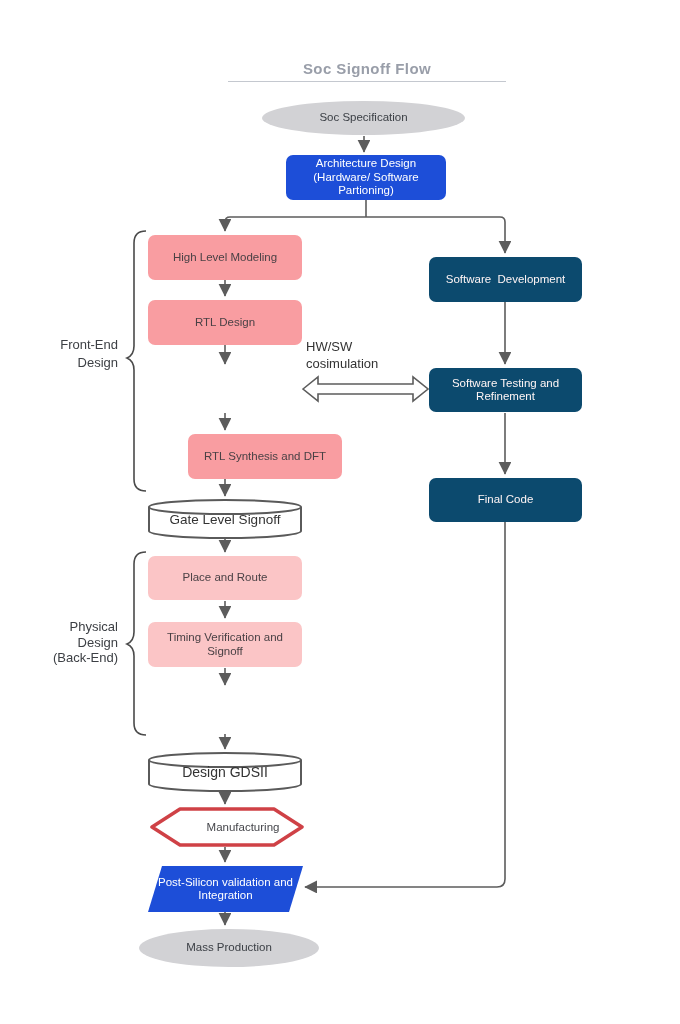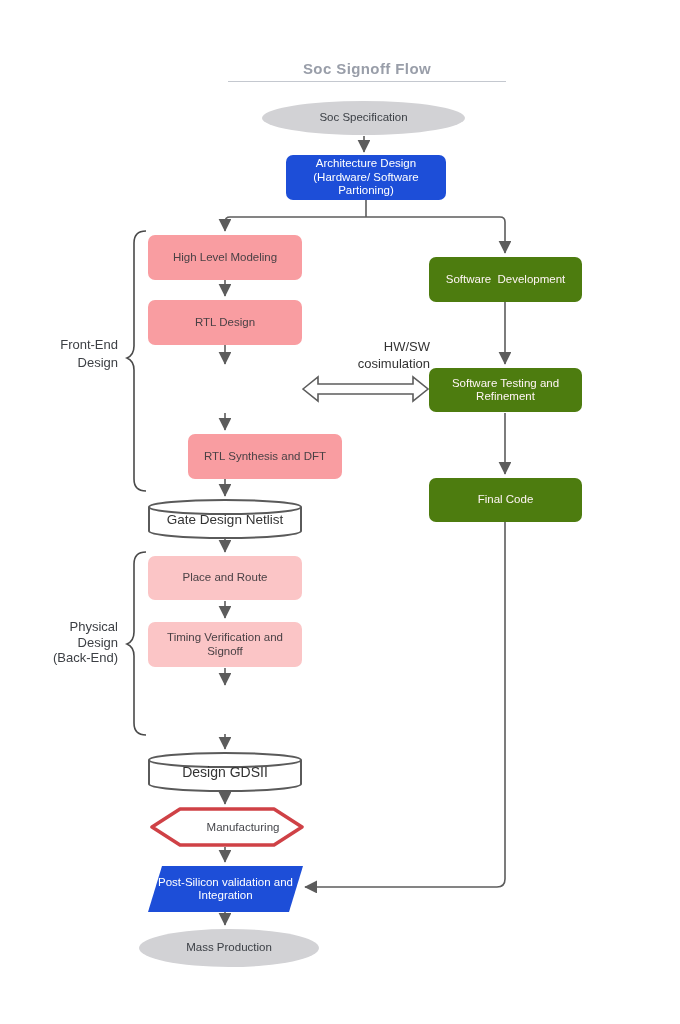--- a/index.html
+++ b/index.html
@@ -9,21 +9,21 @@
   }
   #connector-layer{position:absolute;left:0;top:0;z-index:1;}
   .node{
     position:absolute;z-index:2;display:flex;align-items:center;justify-content:center;
     text-align:center;white-space:pre-wrap;border-radius:7px;
     font-size:11.5px;line-height:13.5px;color:#4a4145;
   }
   .pink{background:#f99da1;}
   .pale{background:#fbc5c6;}
   .dkred{background:#1d4ed8;color:#ffffff;}
-  .medred{background:#4d7c0f;color:#fff5f5;}
+  .medred{background:#0c4a6e;color:#fff5f5;}
   .gray-ellipse{border-radius:50%;background:#d2d2d5;color:#3c4046;}
   .shape-label{
     position:absolute;z-index:3;display:flex;align-items:center;justify-content:center;
     text-align:center;white-space:pre-wrap;color:#45464b;font-size:11.5px;
   }
   .cyl-label{font-size:13.5px;color:#333;}
   .para{
     border-radius:0;
     -webkit-clip-path:polygon(14px 0,100% 0,calc(100% - 14px) 100%,0 100%);
     clip-path:polygon(14px 0,100% 0,calc(100% - 14px) 100%,0 100%);
@@ -31,21 +31,21 @@
   .title{
     position:absolute;z-index:2;left:226px;top:60px;width:282px;
     text-align:center;font-size:15px;font-weight:bold;color:#999ea9;letter-spacing:.4px;
   }
   .title-rule{position:absolute;z-index:2;left:228px;top:81px;width:278px;height:1px;background:#c4c8cf;}
   .side-label{
     position:absolute;z-index:2;text-align:right;color:#3d4045;font-size:13px;
     white-space:pre-wrap;
   }
   .cosim-label{
-    position:absolute;z-index:2;left:306px;top:338px;width:124px;text-align:right;
+    position:absolute;z-index:2;left:306px;top:338px;width:124px;text-align:left;
     font-size:13px;line-height:17px;color:#333;white-space:pre-wrap;
   }
 </style>
 </head>
 <body>
 
 <div id="canvas">
 
   <svg id="connector-layer" width="680" height="1024" viewBox="0 0 680 1024">
     <defs>
@@ -104,21 +104,21 @@
 (Hardware/ Software
 Partioning)</div>
 
   <div class="node pink" style="left:148px;top:235px;width:154px;height:45px;">High Level Modeling</div>
 
   <div class="node pink" style="left:148px;top:300px;width:154px;height:45px;">RTL Design</div>
 
 
   <div class="node pink" style="left:148px;top:434px;width:154px;height:45px;margin-left:40px;">RTL Synthesis and DFT</div>
 
-  <div class="shape-label cyl-label" style="left:148px;top:503px;width:154px;height:32px;">Gate Design Netlist</div>
+  <div class="shape-label cyl-label" style="left:148px;top:503px;width:154px;height:32px;">Gate Level Signoff</div>
 
   <div class="node pale" style="left:148px;top:556px;width:154px;height:44px;">Place and Route</div>
 
   <div class="node pale" style="left:148px;top:622px;width:154px;height:45px;">Timing Verification and
 Signoff</div>
 
 
   <div class="shape-label cyl-label" style="left:148px;top:756px;width:154px;height:32px;font-size:14px;">Design GDSII</div>
 
   <div class="shape-label" style="left:168px;top:809px;width:150px;height:36px;">Manufacturing</div>

